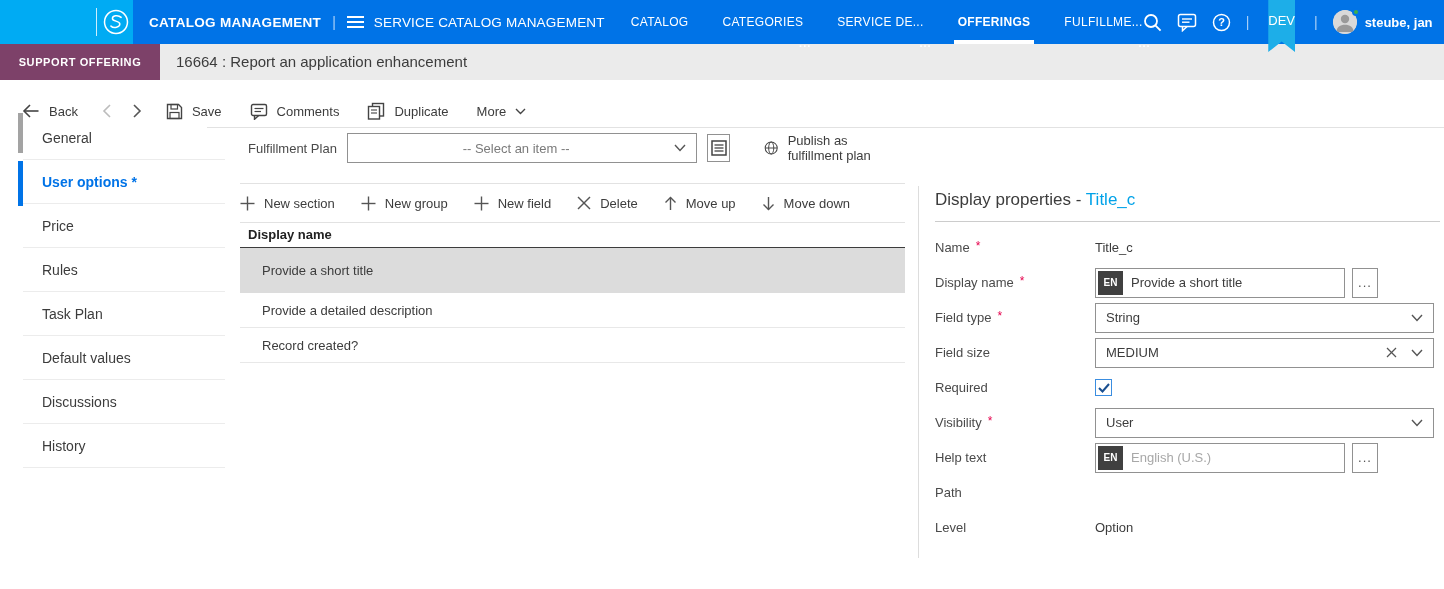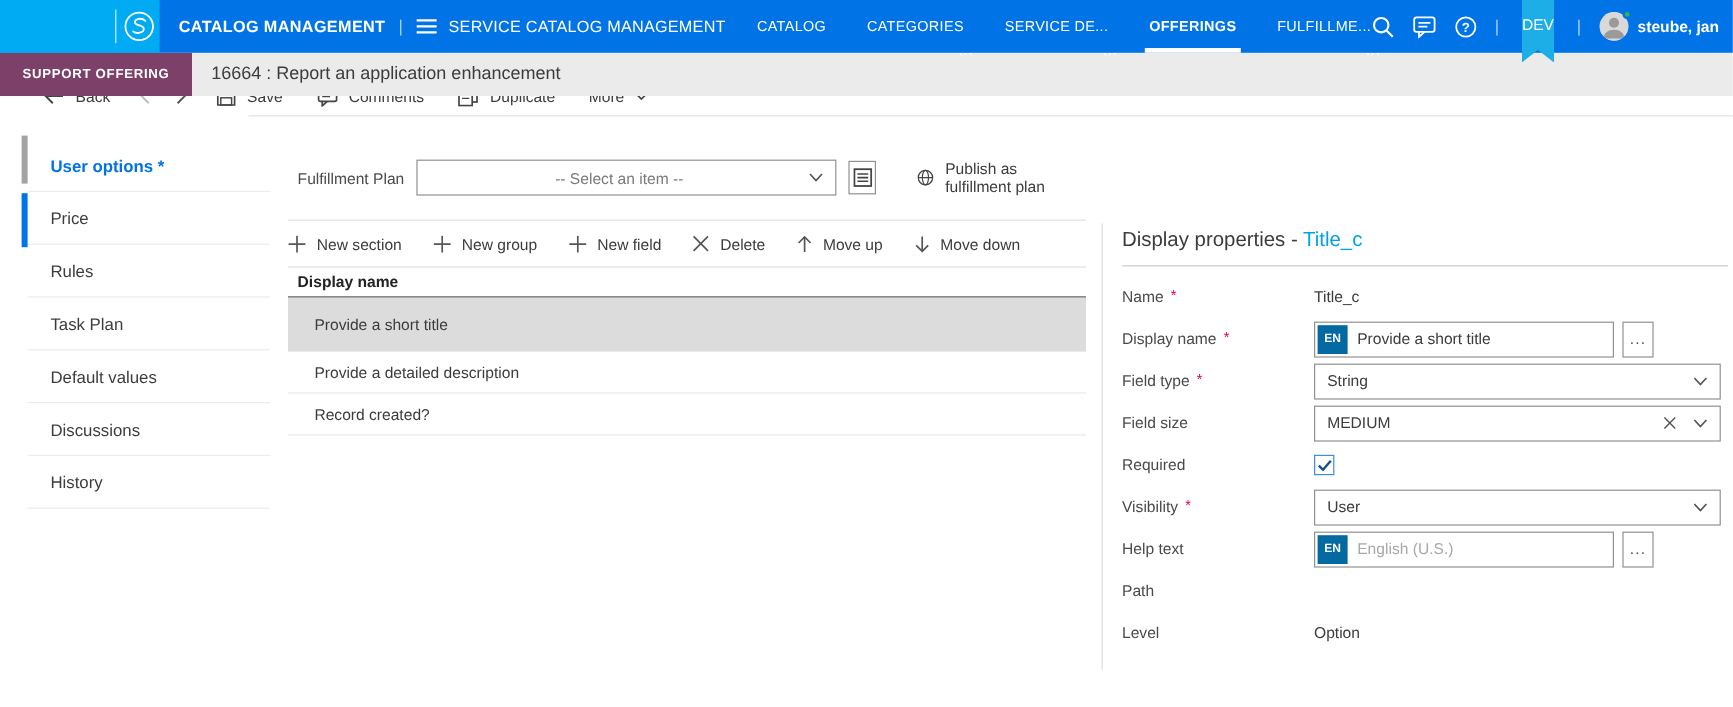--- a/index.html
+++ b/index.html
@@ -35,22 +35,22 @@
 
   
   .recordbar { position:absolute; left:0; top:44px; width:1444px; height:36px; background:#ebebeb; z-index:1; }
   .type-badge { position:absolute; left:0; top:0; width:160px; height:36px; background:#7d4169;
     color:#fff; font-size:11px; font-weight:bold; letter-spacing:.6px;
     display:flex; align-items:center; justify-content:center; }
   .record-title { position:absolute; left:176px; top:0; height:36px; line-height:36px;
     color:#3c3c3c; font-size:15px; }
 
   
-  .toolbar { position:absolute; left:0; top:63px; width:1444px; height:34px; display:flex; align-items:center;
-    padding-left:36px; }
+  .toolbar { position:absolute; left:0; top:94px; width:1444px; height:34px; display:flex; align-items:center;
+    padding-left:22px; }
   .toolbar::after { content:""; position:absolute; left:207px; right:0; bottom:0; height:1px; background:#e2e2e2; }
   .tb-btn { display:flex; align-items:center; gap:9px; font-size:13px; color:#3c3c3c; cursor:pointer; }
   .tb-gap24 { margin-right:24px; } .tb-gap20 { margin-right:20px; } .tb-gap28 { margin-right:28px; }
   .tb-disabled { cursor:default; }
 
   
   .sidebar { position:absolute; left:18px; top:113px; width:207px; }
   .side-track { position:absolute; left:0; top:0; width:5px; height:100%; }
   .side-thumb { position:absolute; left:0; top:0; width:5px; height:40px; background:#a3a3a3; }
   .side-active-bar { position:absolute; left:0; top:48px; width:5px; height:45px; background:#0073e7; }
@@ -87,21 +87,21 @@
   .panel-title { font-size:17px; color:#3c3c3c; margin-top:4px; white-space:nowrap; }
   .panel-title .entity { color:#00a2e8; }
   .panel-rule { height:1px; background:#ccc; margin-top:11px; }
   .panel-fields { margin-top:8px; }
   .prow { display:grid; grid-template-columns:160px 1fr; align-items:center; height:35px; }
   .plabel { font-size:13px; color:#4a4a4a; white-space:nowrap; }
   .req { color:#e5004c; margin-left:6px; font-size:12px; position:relative; top:-2px; }
   .pvalue { display:flex; align-items:center; font-size:13px; color:#3c3c3c; }
   .lang-input { display:flex; align-items:center; width:250px; height:30px; border:1px solid #919191;
     background:#fff; padding:2px; cursor:text; }
-  .lang-badge { width:25px; height:24px; background:#0369a1; color:#fff; font-size:10px; font-weight:bold;
+  .lang-badge { width:25px; height:24px; background:#404040; color:#fff; font-size:10px; font-weight:bold;
     display:flex; align-items:center; justify-content:center; flex:0 0 auto;text-align:center; }
   .li-text { padding-left:8px; white-space:nowrap; overflow:hidden; }
   .li-placeholder { color:#a8a8a8; }
   .more-btn { width:26px; height:30px; margin-left:7px; border:1px solid #919191; background:#fff;
     font-size:13px; color:#555; display:flex; align-items:center; justify-content:center; cursor:pointer;
     letter-spacing:1px; }
   .panel-select { width:339px; }
   .sel-icons { display:flex; align-items:center; gap:14px; margin-left:8px; }
   .checkbox { width:17px; height:17px; border:1px solid #3a8de0; background:#fff;
     display:flex; align-items:center; justify-content:center; cursor:pointer; }
@@ -236,20 +236,21 @@
     </svg>
   </span>
 </div>
 
 <div class="sidebar">
   <div class="side-track">
     <div class="side-thumb"></div>
     <div class="side-active-bar"></div>
   </div>
   <div class="side-items">
+    <div class="side-item">General</div>
     <div class="side-item active">User options *</div>
     <div class="side-item">Price</div>
     <div class="side-item">Rules</div>
     <div class="side-item">Task Plan</div>
     <div class="side-item">Default values</div>
     <div class="side-item">Discussions</div>
     <div class="side-item">History</div>
   </div>
 </div>
 

